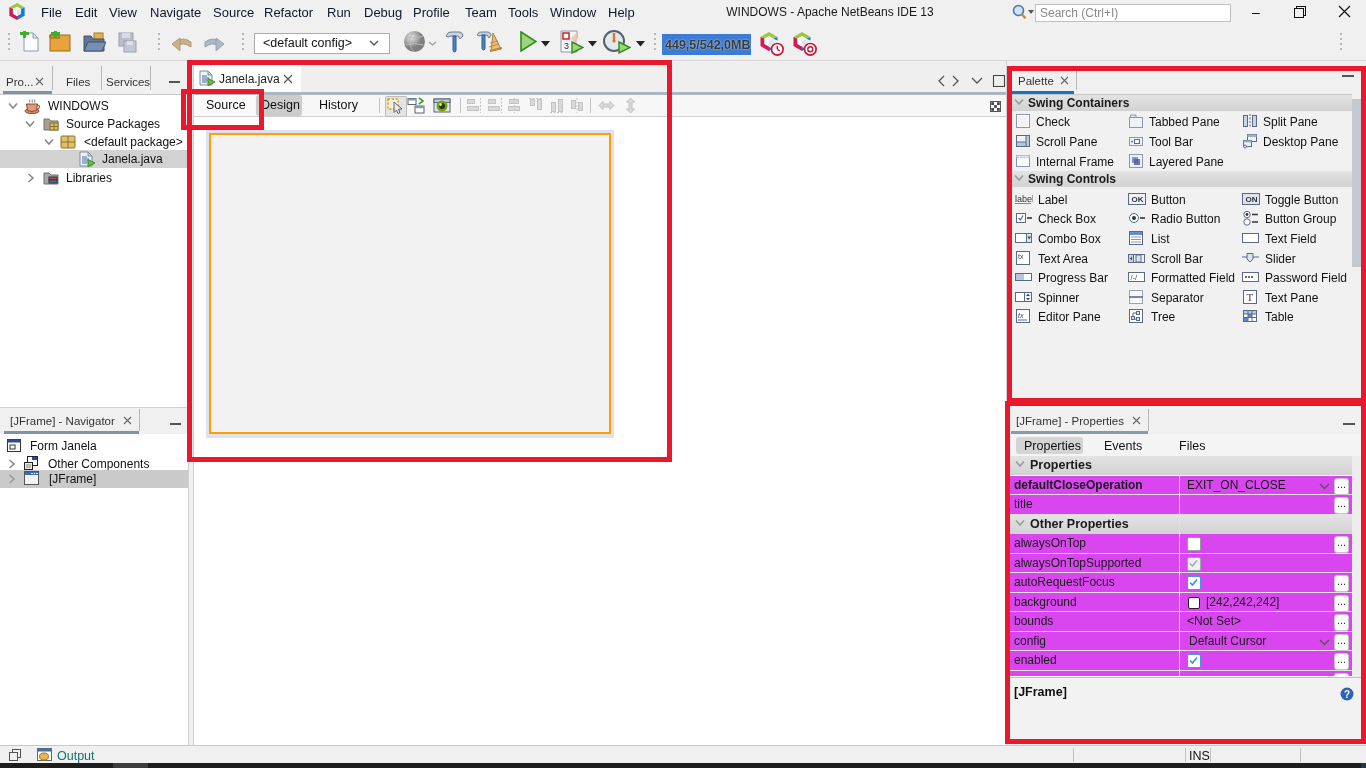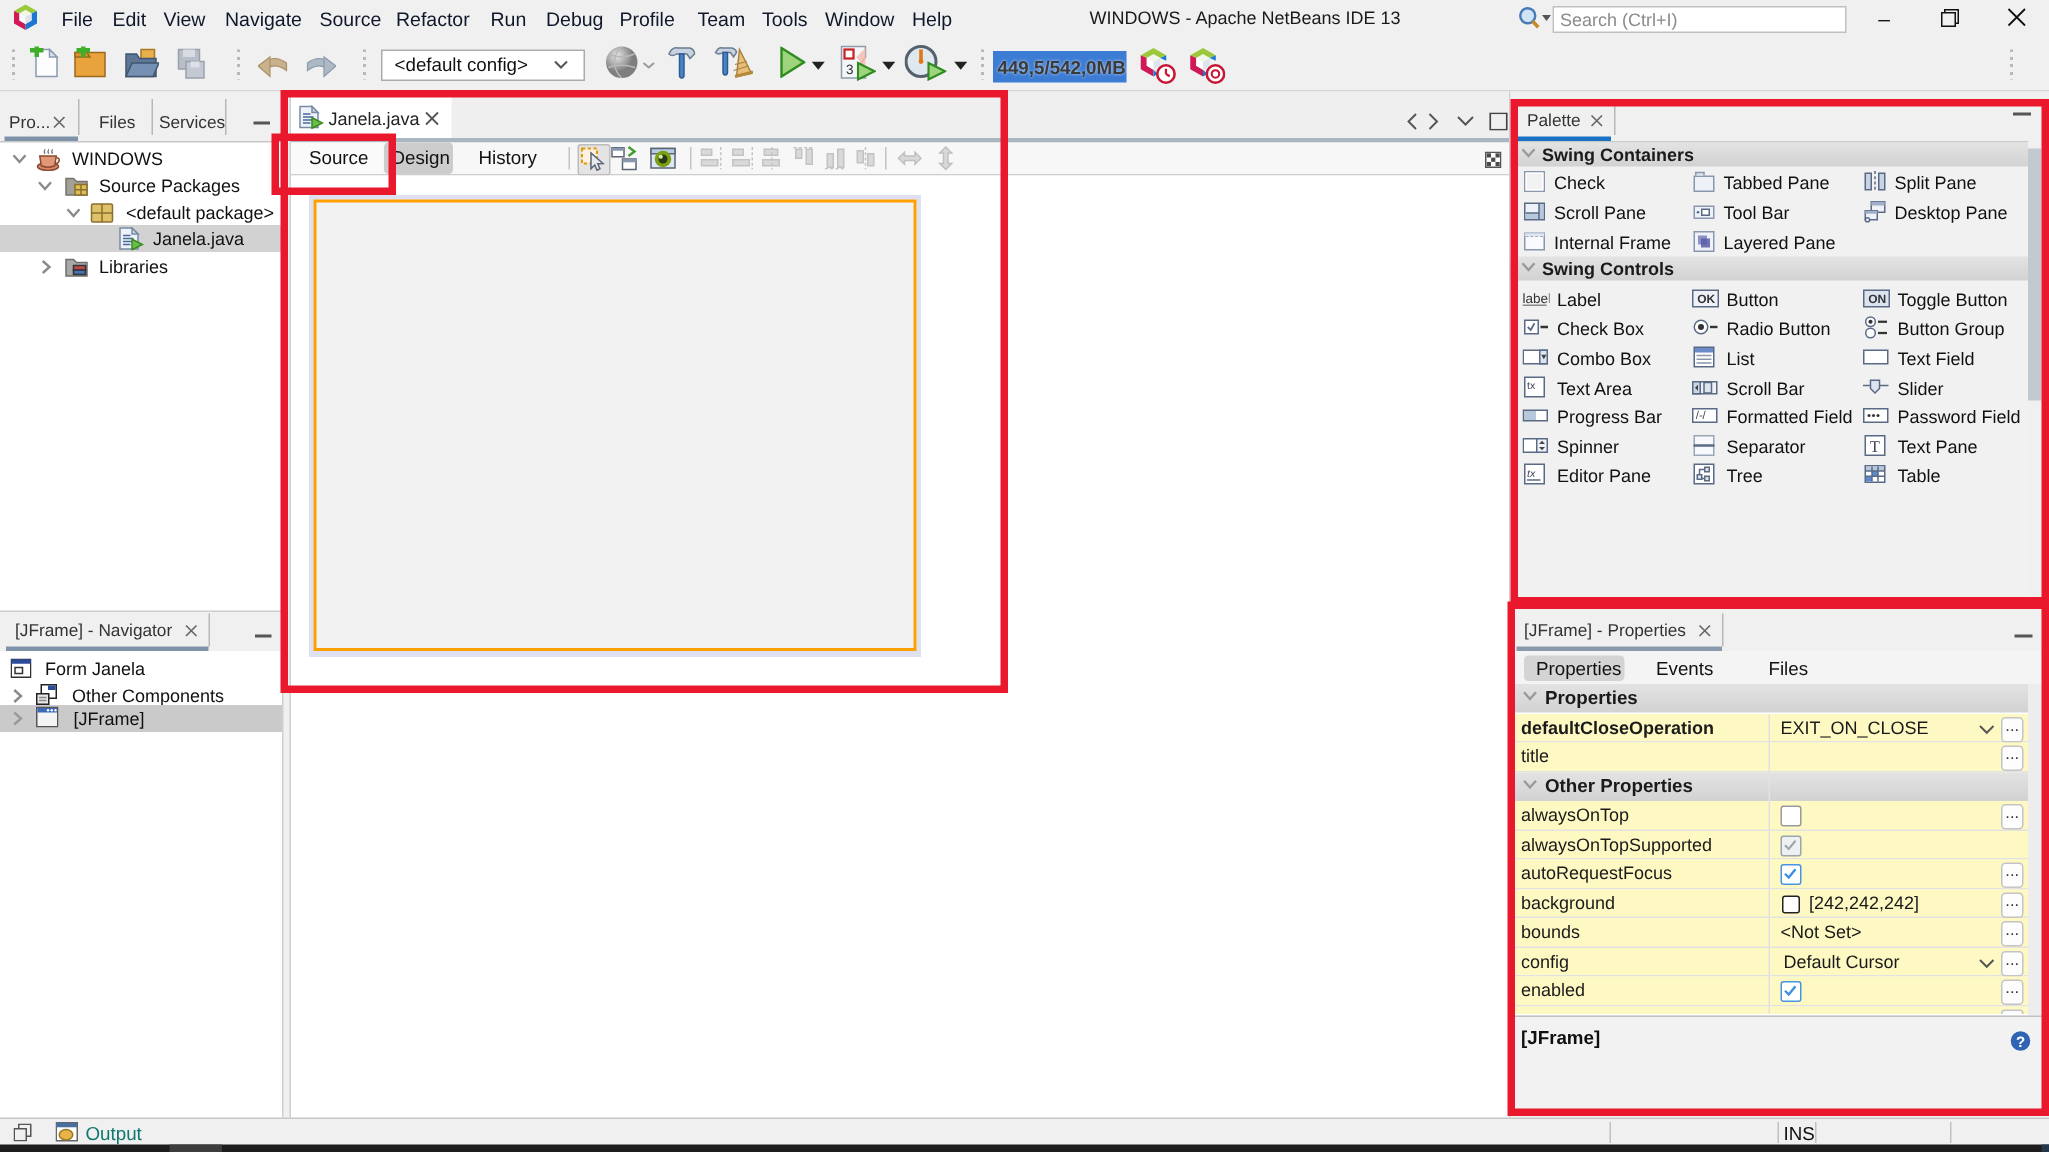--- a/index.html
+++ b/index.html
@@ -11,21 +11,21 @@
   .menu span{position:absolute;top:5px;font-size:13px;color:#0f172a;}
   .ticon{position:absolute;top:31px;}
   .grip{position:absolute;top:33px;width:2px;height:20px;
     background-image:repeating-linear-gradient(#b8b8b8 0 2px,transparent 2px 5px);}
   .treerow{position:absolute;height:18px;line-height:18px;font-size:12px;color:#111;white-space:nowrap;}
   .palhdr{position:absolute;left:0;width:345px;height:16px;background:linear-gradient(#e3e3e3,#d2d2d2);
     font-weight:bold;font-size:12px;line-height:16px;color:#1a1a1a;}
   .palitem{position:absolute;height:20px;line-height:20px;font-size:12px;color:#111;white-space:nowrap;}
   .palitem svg{vertical-align:-3px;margin-right:5px;}
   .prow{position:absolute;left:1007px;width:345px;height:19.5px;line-height:19px;font-size:12px;
-    border-bottom:1px solid #e2e2e2;background:#fef9c3;box-sizing:border-box;}
+    border-bottom:1px solid #e2e2e2;background:#d946ef;box-sizing:border-box;}
   .pname{position:absolute;left:7px;top:0;}
   .pval{position:absolute;left:172px;top:0;}
   .dots{position:absolute;right:3px;top:2px;width:13px;height:15px;background:#fdfdfd;
     border:1px solid #c4c4c4;border-radius:3px;font-size:11px;line-height:11px;text-align:center;color:#333;}
   .cbx{position:absolute;top:3px;width:12px;height:12px;border:1px solid #4a94de;background:#fff;border-radius:2px;}
   .redrect{position:absolute;border:5px solid #e9182c;z-index:40;}
   .wbtn{position:absolute;top:0;width:46px;height:25px;text-align:center;line-height:25px;font-size:14px;color:#111;}
 </style>
 </head>
 <body>

